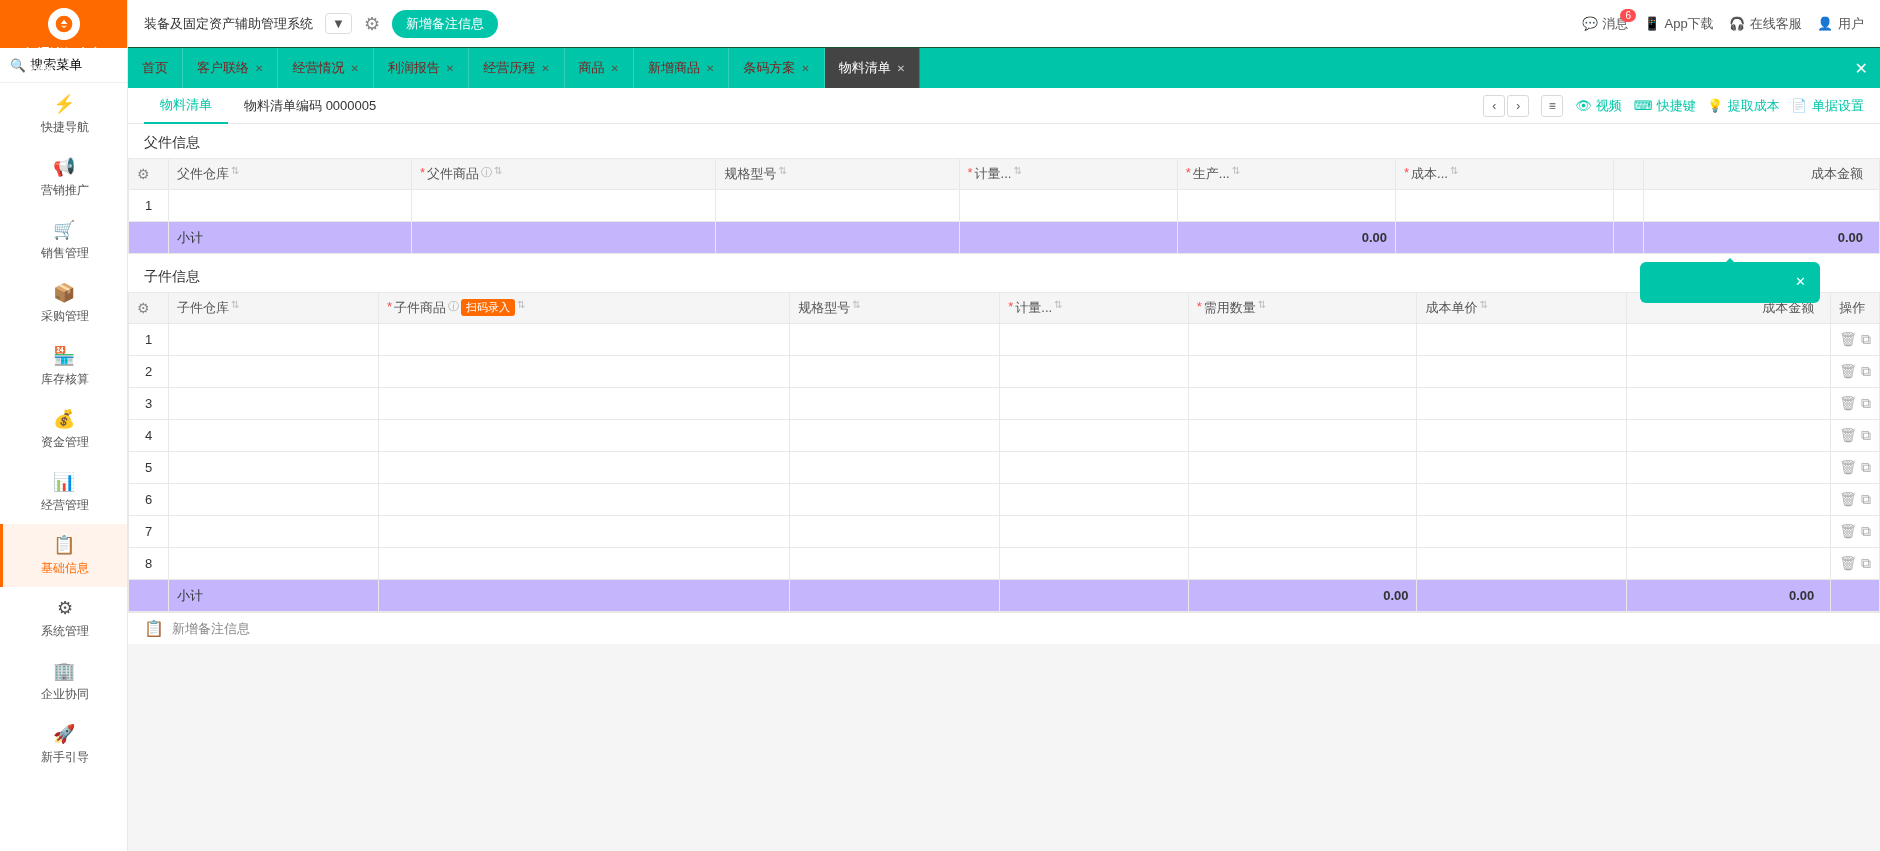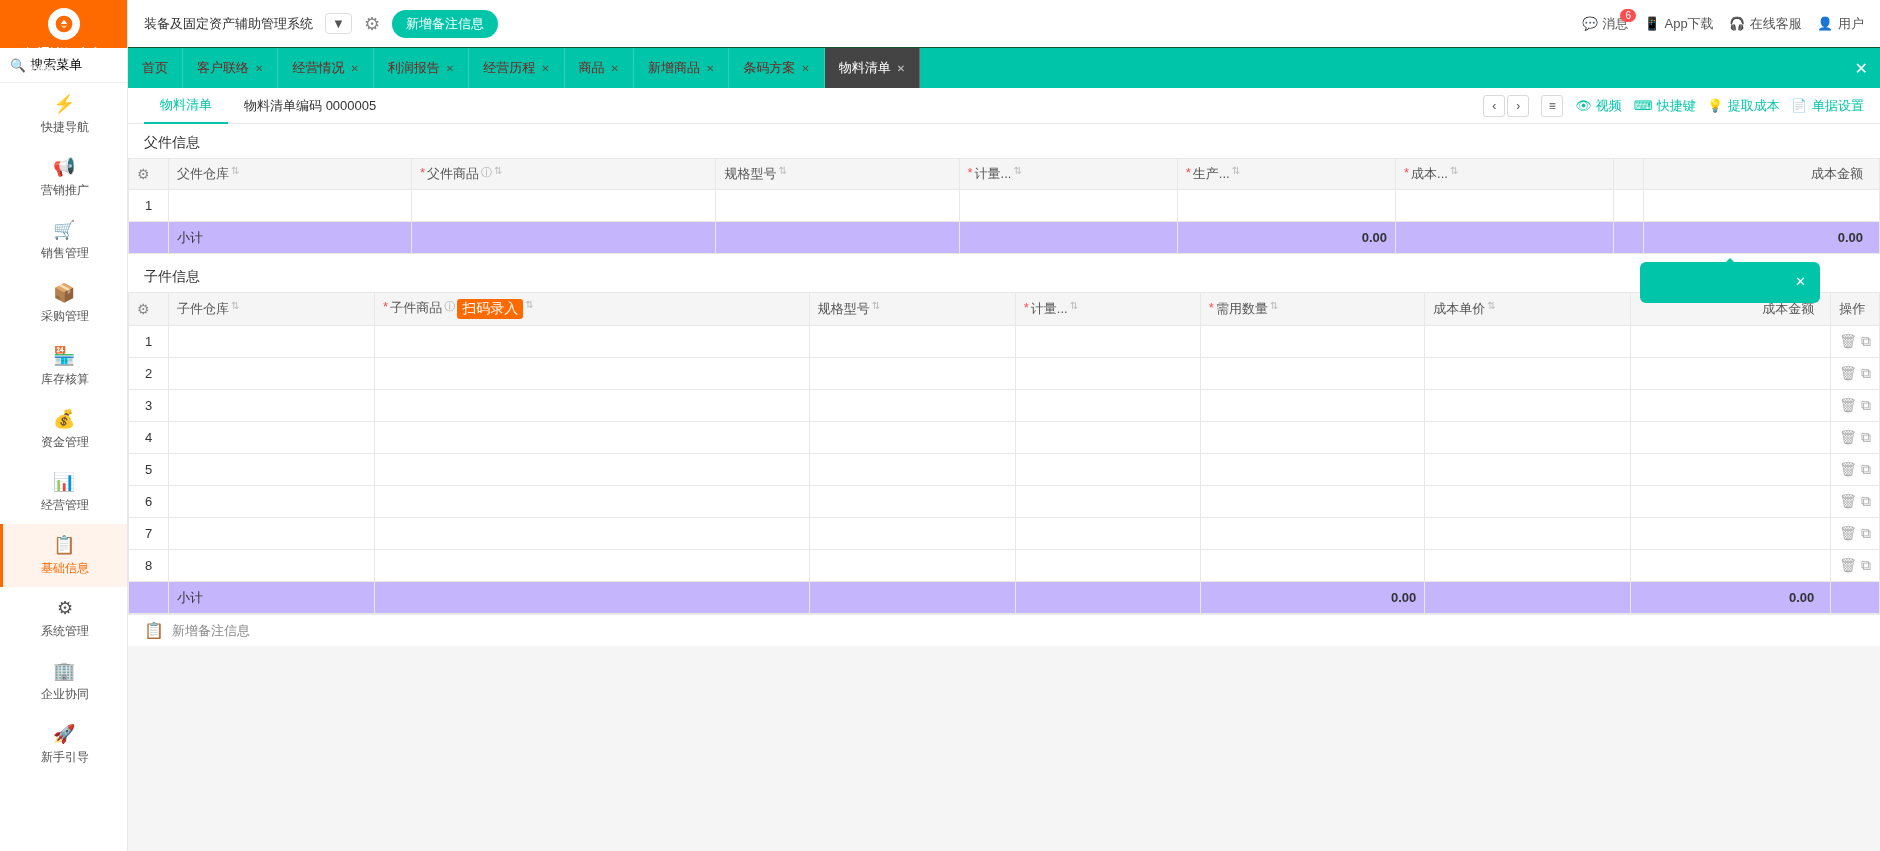--- a/index.html
+++ b/index.html
@@ -279,21 +279,21 @@
     .action-icon { cursor: pointer; color: #aaa; font-size: 14px; }
 
     .settings-icon-col { width: 36px; text-align: center; }
     .settings-col-icon { color: #888; cursor: pointer; font-size: 14px; }
 
     .scan-badge {
       background: #ff6a00;
       color: #fff;
       border-radius: 3px;
       padding: 1px 5px;
-      font-size: 14px;
+      font-size: 11px;
       display: inline-block;
     }
 
     
     .tooltip-box {
       position: absolute;
       background: #00c5a8;
       color: #fff;
       border-radius: 6px;
       padding: 10px 14px;

